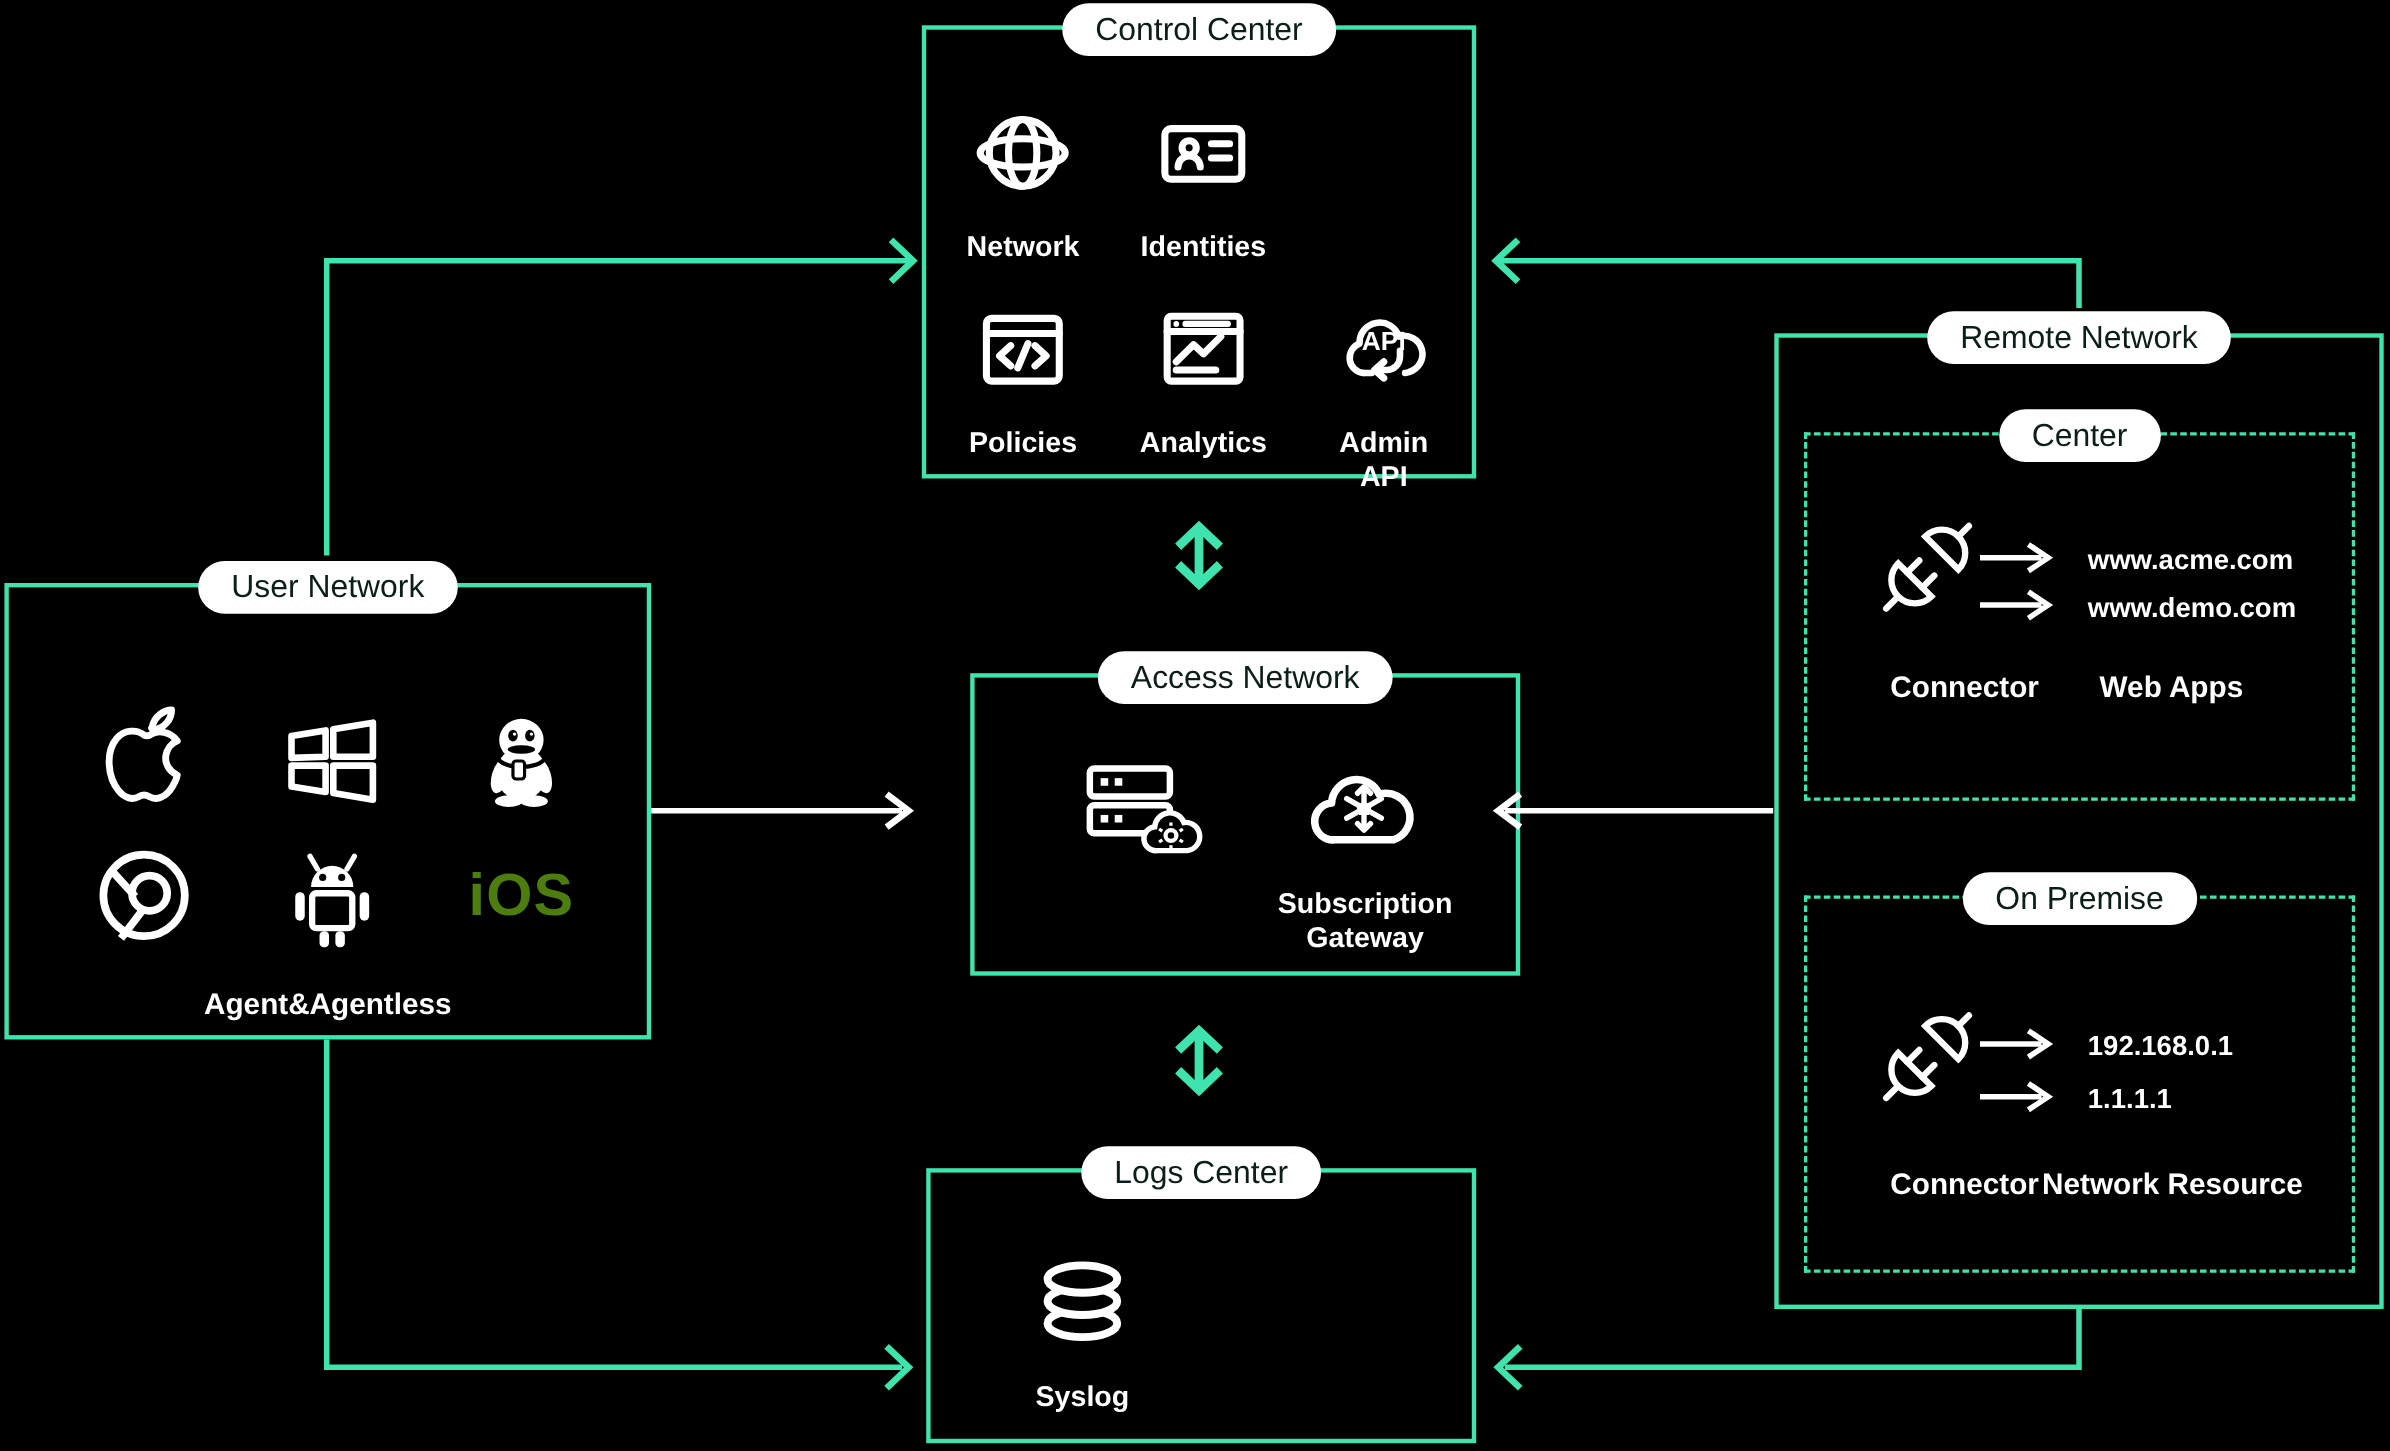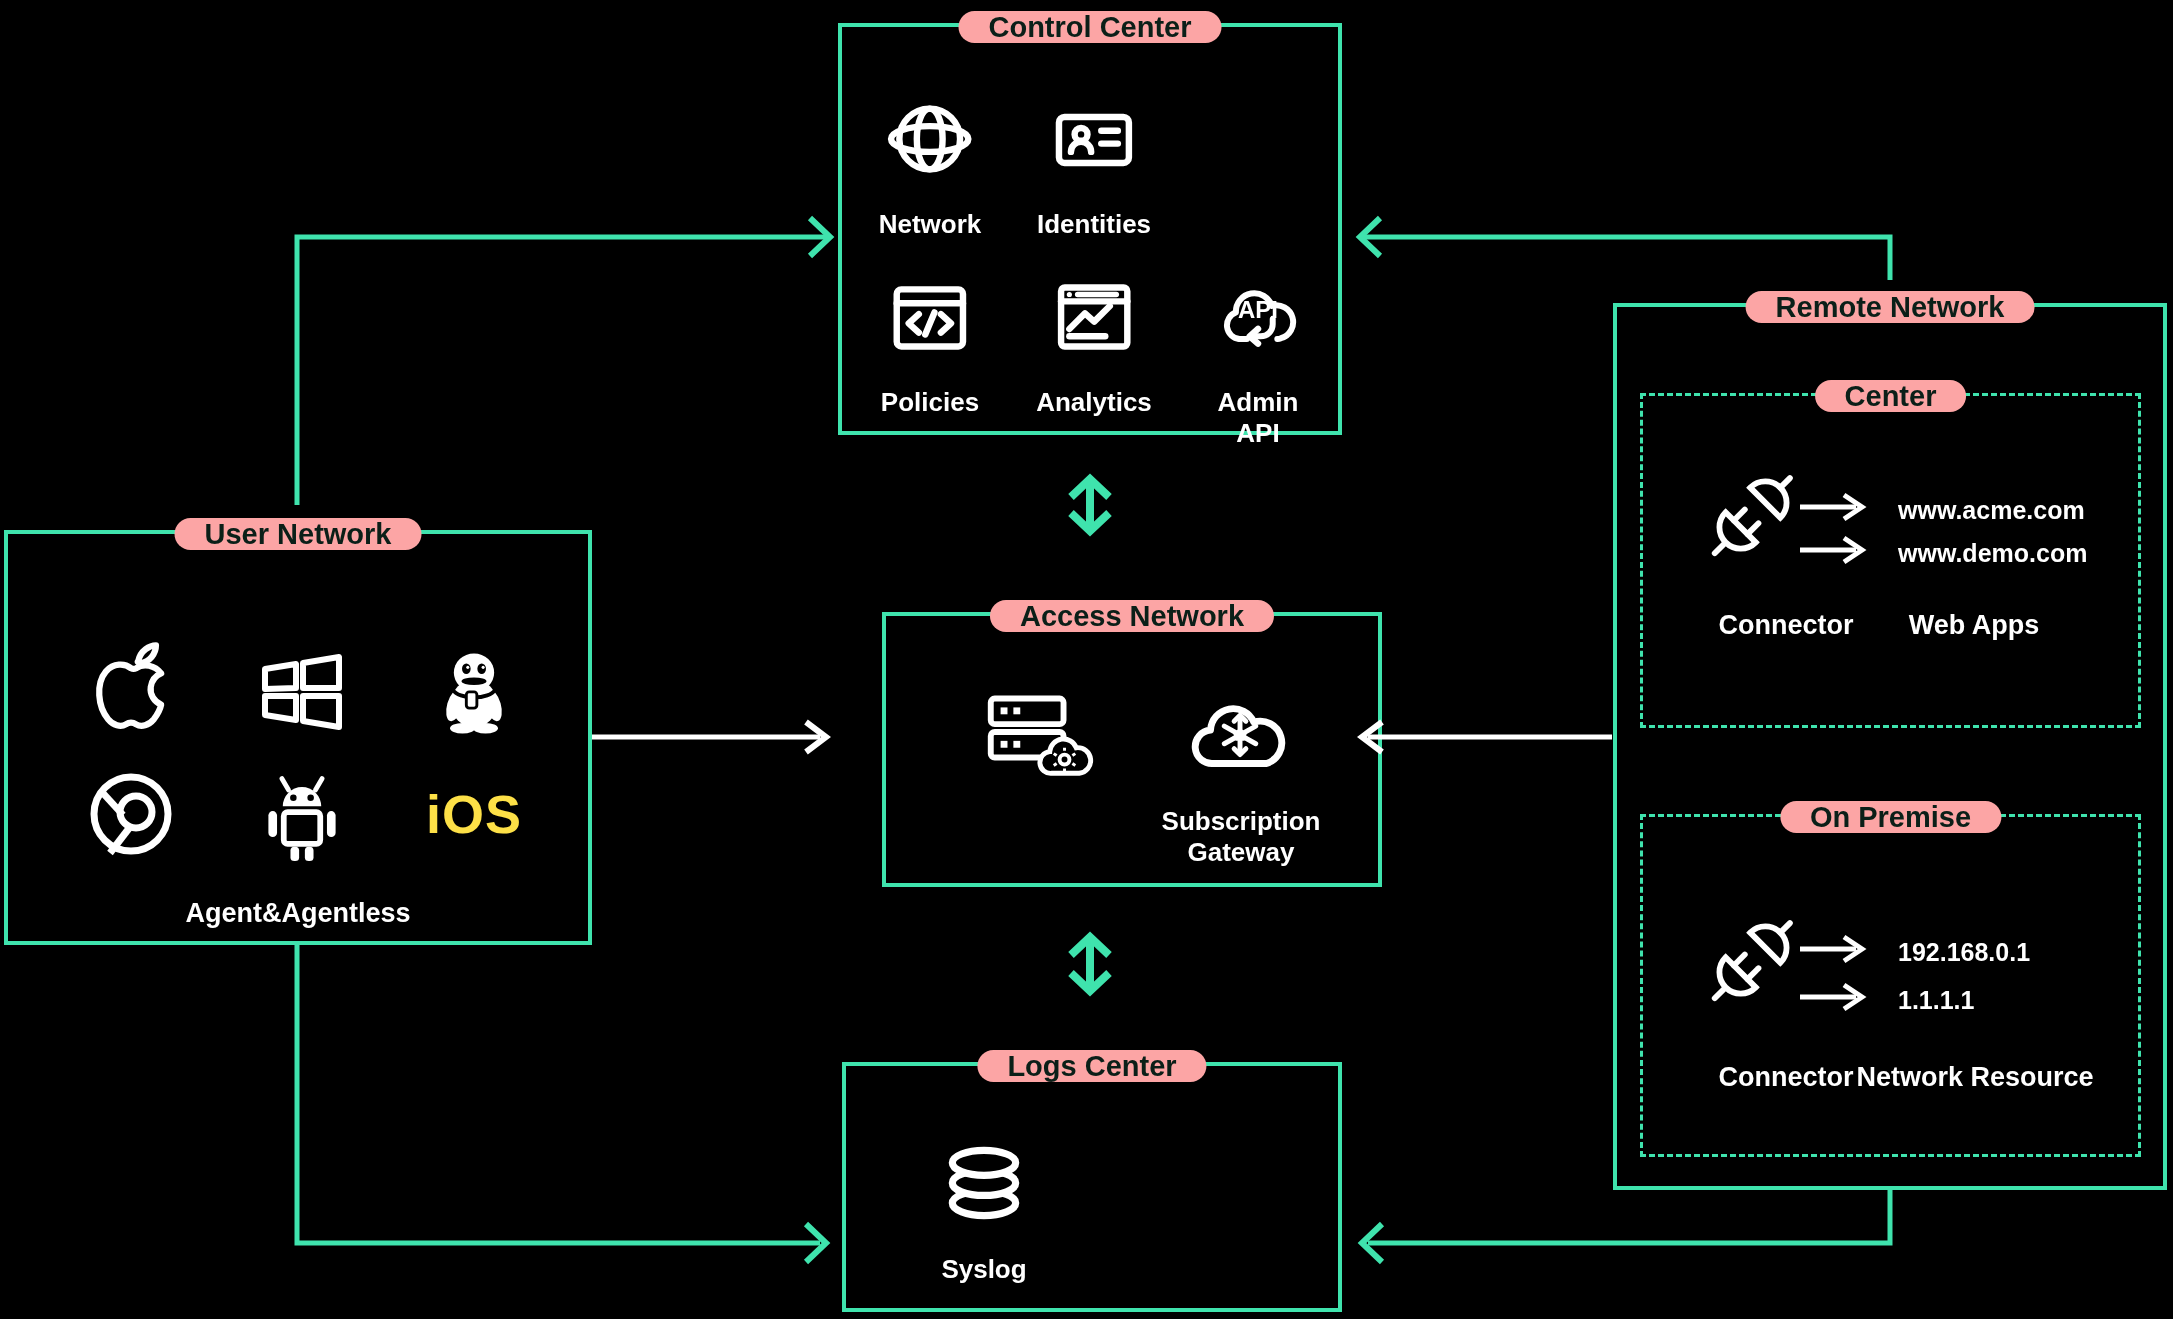--- a/index.html
+++ b/index.html
@@ -3,29 +3,29 @@
 <meta charset="utf-8">
 <style>
   html,body{margin:0;padding:0;background:#000;}
   body{width:2173px;height:1319px;position:relative;overflow:hidden;
        font-family:"Liberation Sans",sans-serif;}
   .stage{position:absolute;inset:0;}
   .overlay{position:absolute;left:0;top:0;z-index:4;pointer-events:none;}
   .box{position:absolute;box-sizing:border-box;border:4px solid #3FE3AD;background:#000;z-index:2;}
   .box.dashed{border:3px dashed #3FE3AD;background:transparent;z-index:3;}
   .pill{position:absolute;left:50%;top:0;transform:translate(-50%,-50%);
-        background:#fca5a5;color:#0B1F18;border-radius:999px;height:32px;
+        background:#ffffff;color:#0B1F18;border-radius:999px;height:48px;
         display:flex;align-items:center;justify-content:center;
-        padding:0 30px;font-size:29px;font-weight:700;white-space:nowrap;z-index:6;}
+        padding:0 30px;font-size:29px;font-weight:400;white-space:nowrap;z-index:6;}
   .item{position:absolute;display:flex;flex-direction:column;align-items:center;z-index:3;}
   .item.center{transform:translate(-50%,-50%);}
   .item.top{transform:translateX(-50%);}
   .lbl{color:#fff;font-size:26px;font-weight:600;text-align:center;line-height:1.18;margin-top:24px;}
   .lbl.wrap{width:190px;}
-  .ios-text{color:#fde047;font-size:54px;font-weight:700;letter-spacing:1px;}
+  .ios-text{color:#4d7c0f;font-size:54px;font-weight:700;letter-spacing:1px;}
   .footer-lbl{position:absolute;left:50%;bottom:12px;transform:translateX(-50%);
         color:#fff;font-size:27px;font-weight:600;white-space:nowrap;z-index:3;}
   .target-text{position:absolute;color:#fff;font-size:25px;font-weight:600;
         transform:translateY(-50%);white-space:nowrap;z-index:3;}
   .cap-lbl{position:absolute;color:#fff;font-size:27px;font-weight:600;
         transform:translate(-50%,-50%);white-space:nowrap;z-index:3;}
   svg{display:block;}
 </style>
 </head>
 <body>

